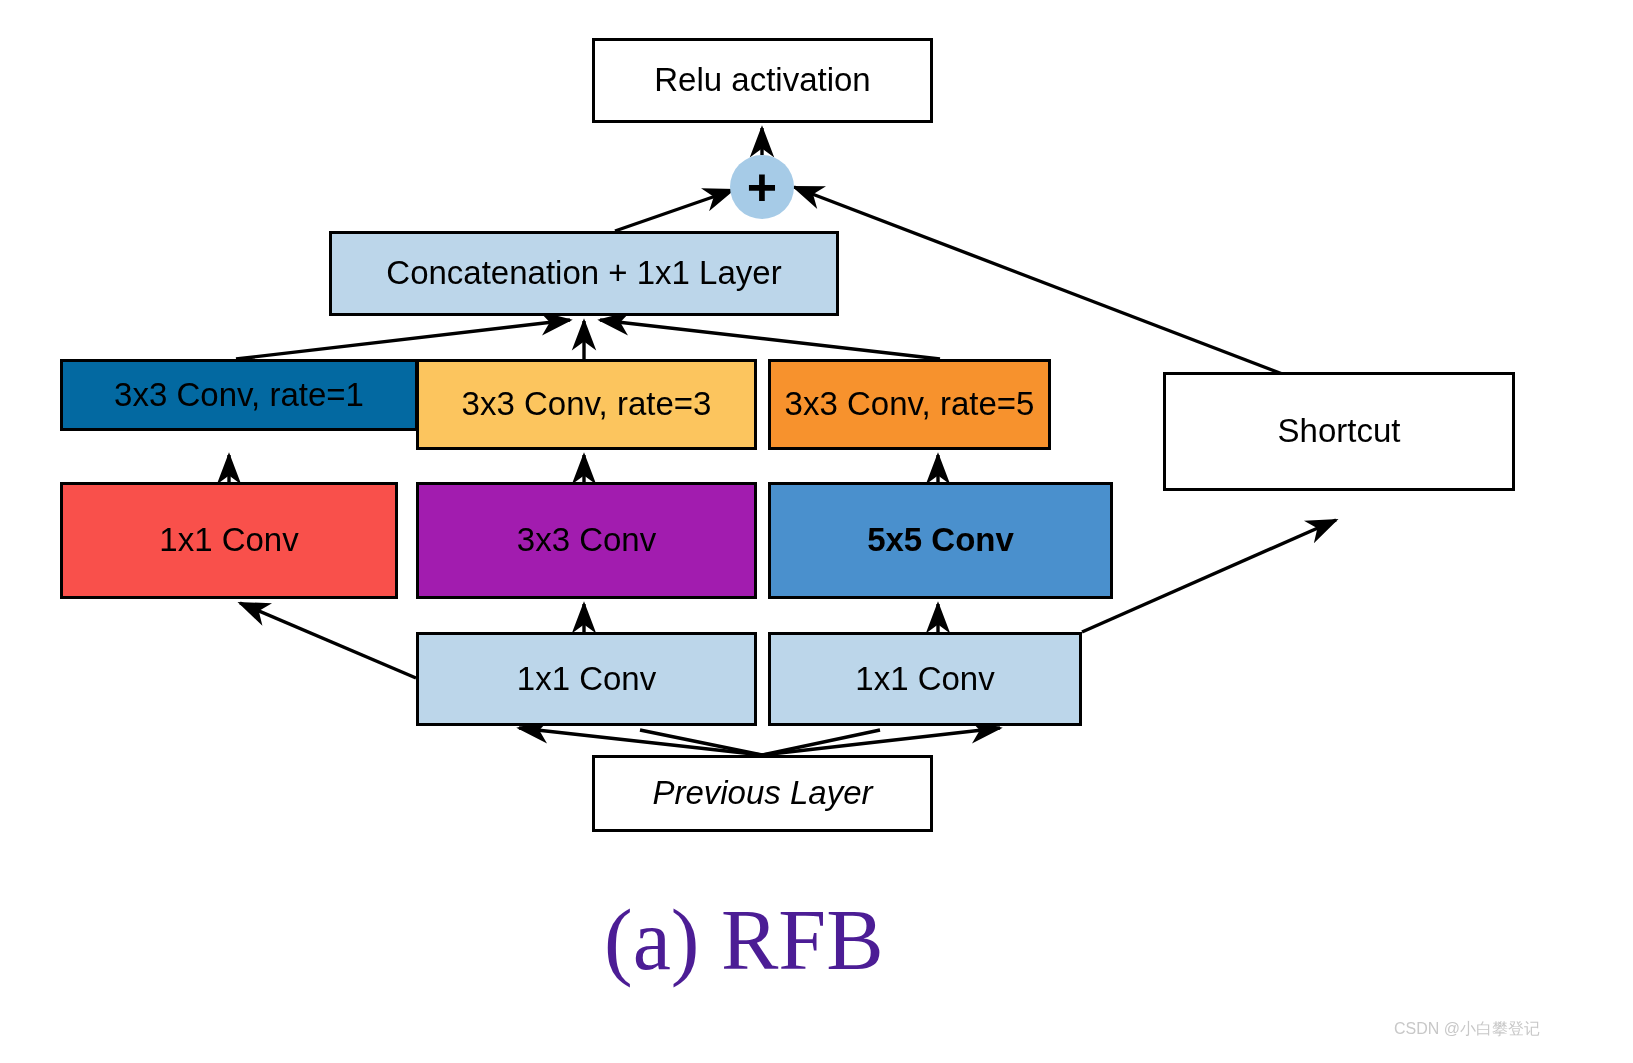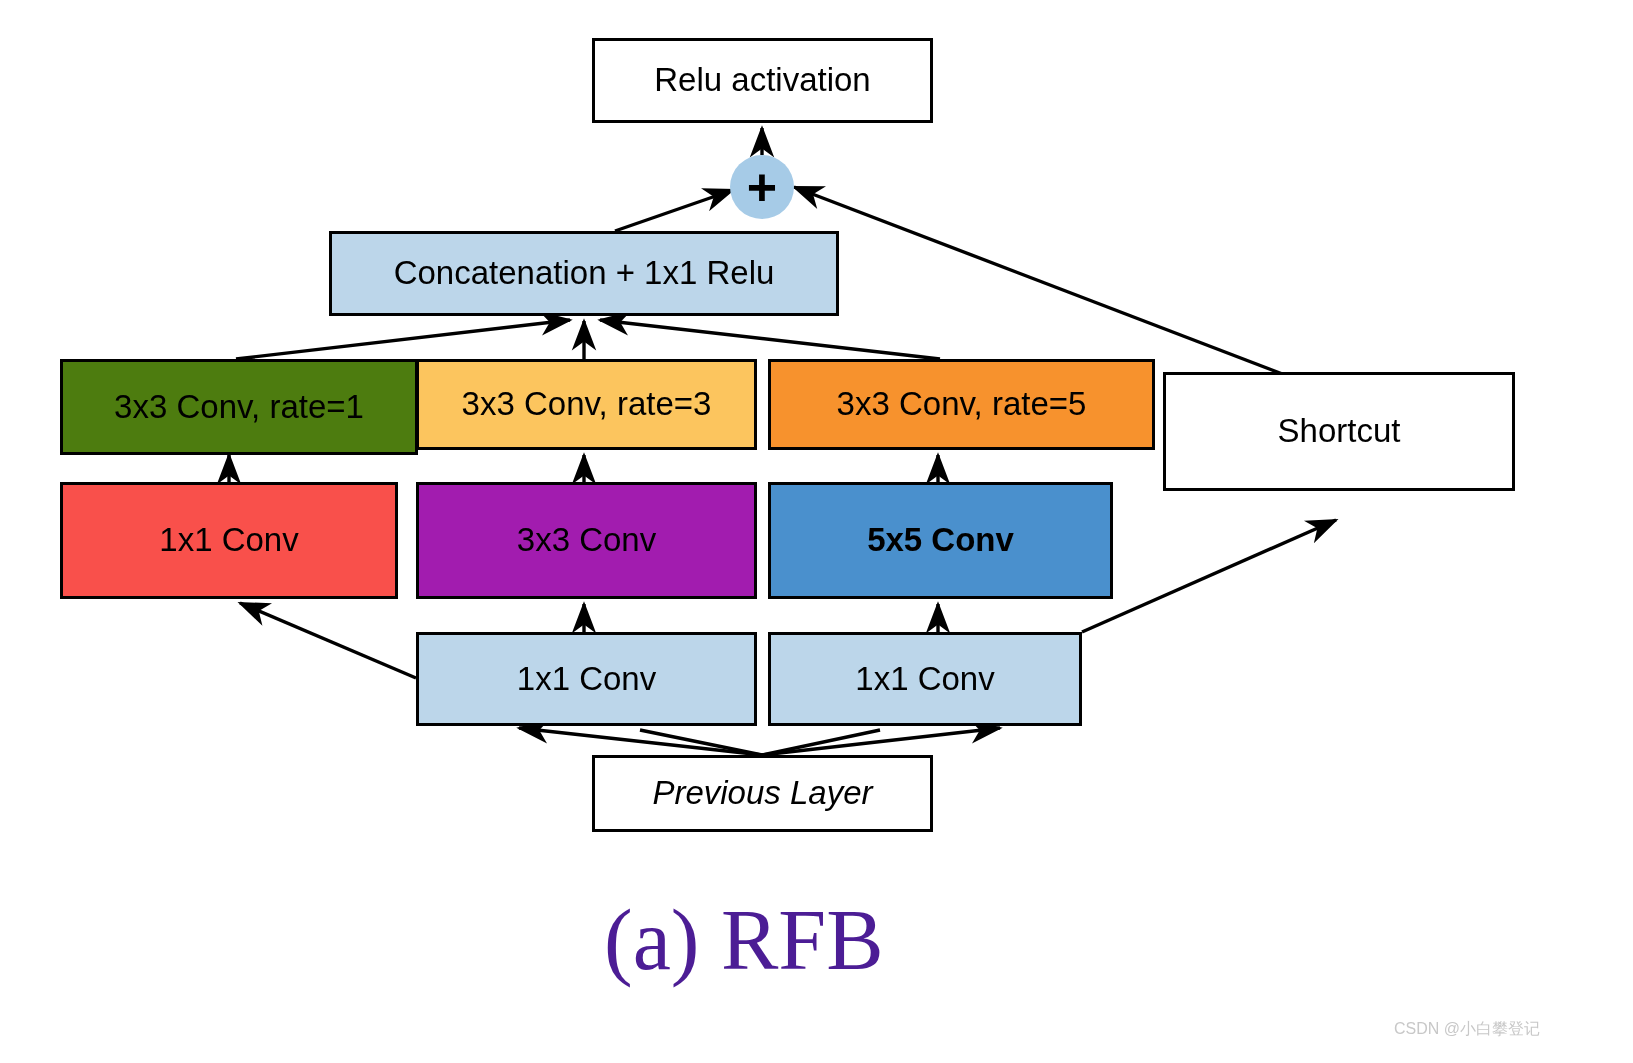--- a/index.html
+++ b/index.html
@@ -123,30 +123,30 @@
 
   <div class="node plain" id="n-relu" style="left: 592px; top: 38px; width: 341px; height: 85px; background: rgb(255, 255, 255);">
     <span>Relu activation</span>
   </div>
 
   <div class="plus-node" id="n-add" style="left: 730px; top: 155px; width: 64px; height: 64px; background: rgb(166, 203, 231);">
     <span>+</span>
   </div>
 
   <div class="node" id="n-concat" style="left: 329px; top: 231px; width: 510px; height: 85px; background: rgb(188, 214, 234);">
-    <span>Concatenation + 1x1 Relu</span>
+    <span>Concatenation + 1x1 Layer</span>
   </div>
 
-  <div class="node" id="n-rate1" style="left: 60px; top: 359px; width: 358px; height: 96px; background: #4d7c0f;">
+  <div class="node" id="n-rate1" style="left: 60px; top: 359px; width: 358px; height: 72px; background: #0369a1;">
     <span>3x3 Conv, rate=1</span>
   </div>
   <div class="node" id="n-rate3" style="left: 416px; top: 359px; width: 341px; height: 91px; background: rgb(252, 197, 94);">
     <span>3x3 Conv, rate=3</span>
   </div>
-  <div class="node" id="n-rate5" style="left: 768px; top: 359px; width: 387px; height: 91px; background: rgb(247, 146, 45);">
+  <div class="node" id="n-rate5" style="left: 768px; top: 359px; width: 283px; height: 91px; background: rgb(247, 146, 45);">
     <span>3x3 Conv, rate=5</span>
   </div>
 
   <div class="node" id="n-conv1x1_left" style="left: 60px; top: 482px; width: 338px; height: 117px; background: rgb(249, 80, 75);">
     <span>1x1 Conv</span>
   </div>
   <div class="node" id="n-conv3x3" style="left: 416px; top: 482px; width: 341px; height: 117px; background: #a21caf;">
     <span>3x3 Conv</span>
   </div>
   <div class="node" id="n-conv5x5" style="left: 768px; top: 482px; width: 345px; height: 117px; background: rgb(74, 144, 205); font-weight: bold;">

